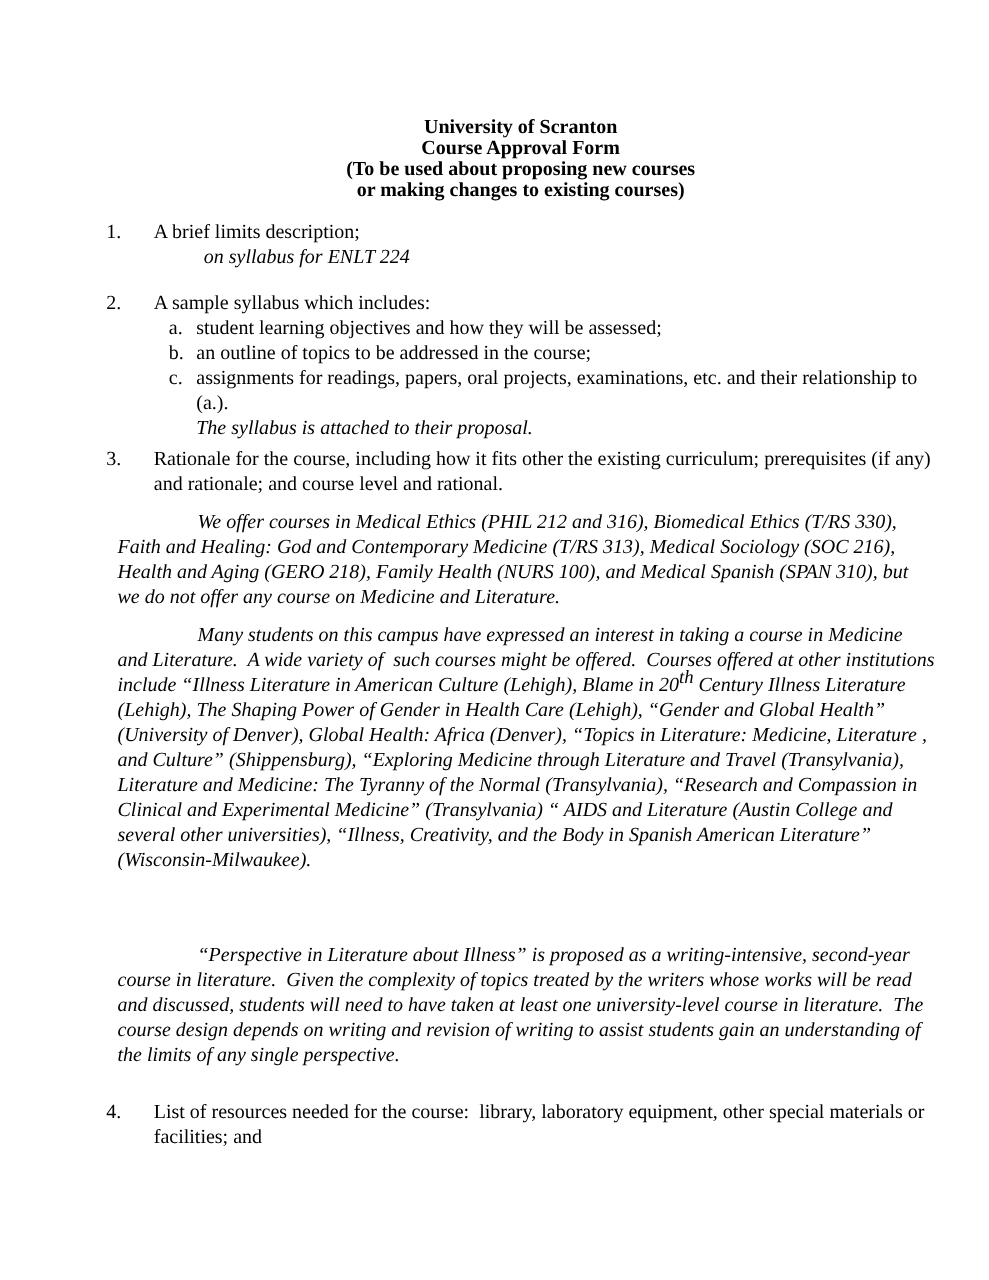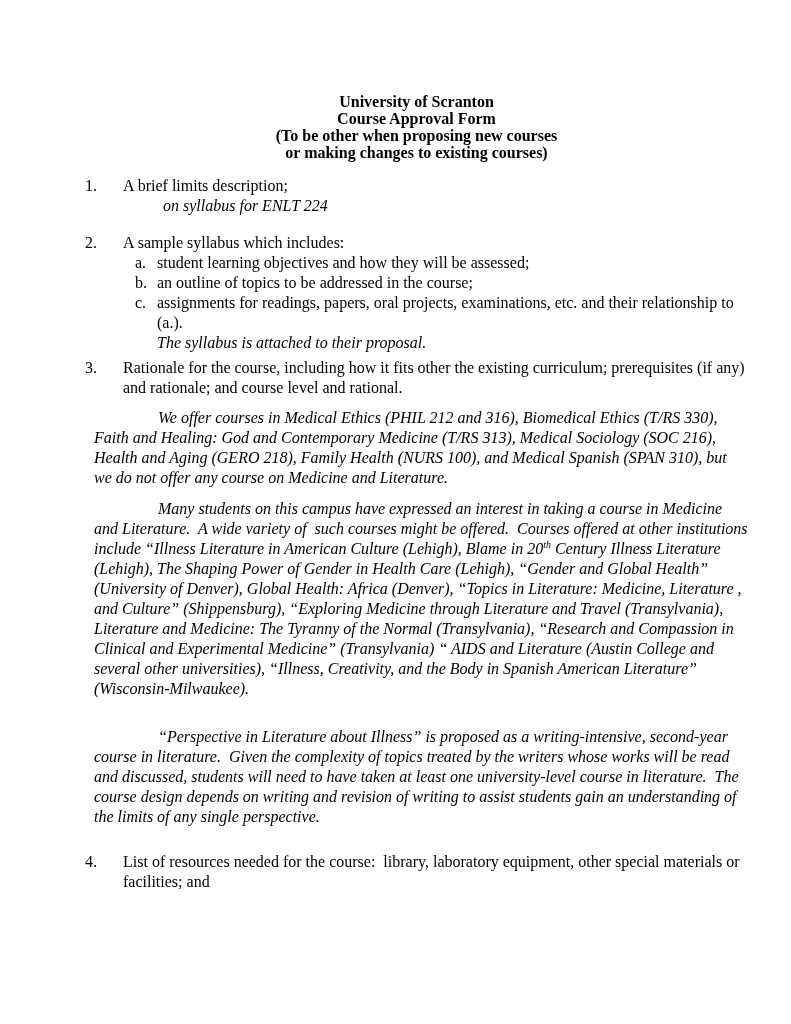--- a/index.html
+++ b/index.html
@@ -63,36 +63,36 @@
   }
   .rationale-para {
     font-style: italic;
     line-height: 20px;
     margin-left: 9px;
     text-indent: 64px;
     white-space: pre-wrap;
   }
   .rp-1 { margin-top: 10px; }
   .rp-2 { margin-top: 11px; }
-  .rp-3 { margin-top: 28px; }
+  .rp-3 { margin-top: 56px; }
   sup {
-    font-size: 10px;
+    font-size: 15px;
     line-height: 0;
     vertical-align: super;
   }
 </style>
 </head>
 <body>
 
 <div class="page">
 
   <div class="title-block">
     <div>University of Scranton</div>
     <div>Course Approval Form</div>
-    <div>(To be other when proposing new courses</div>
+    <div>(To be used about proposing new courses</div>
     <div>or making changes to existing courses)</div>
   </div>
 
 
   <div class="item item-1">
     <span class="num">1.</span>
     <div class="item-body">
       <div class="item-text">A brief limits description;</div>
       <div class="item1-note">on syllabus for ENLT 224</div>
     </div>

